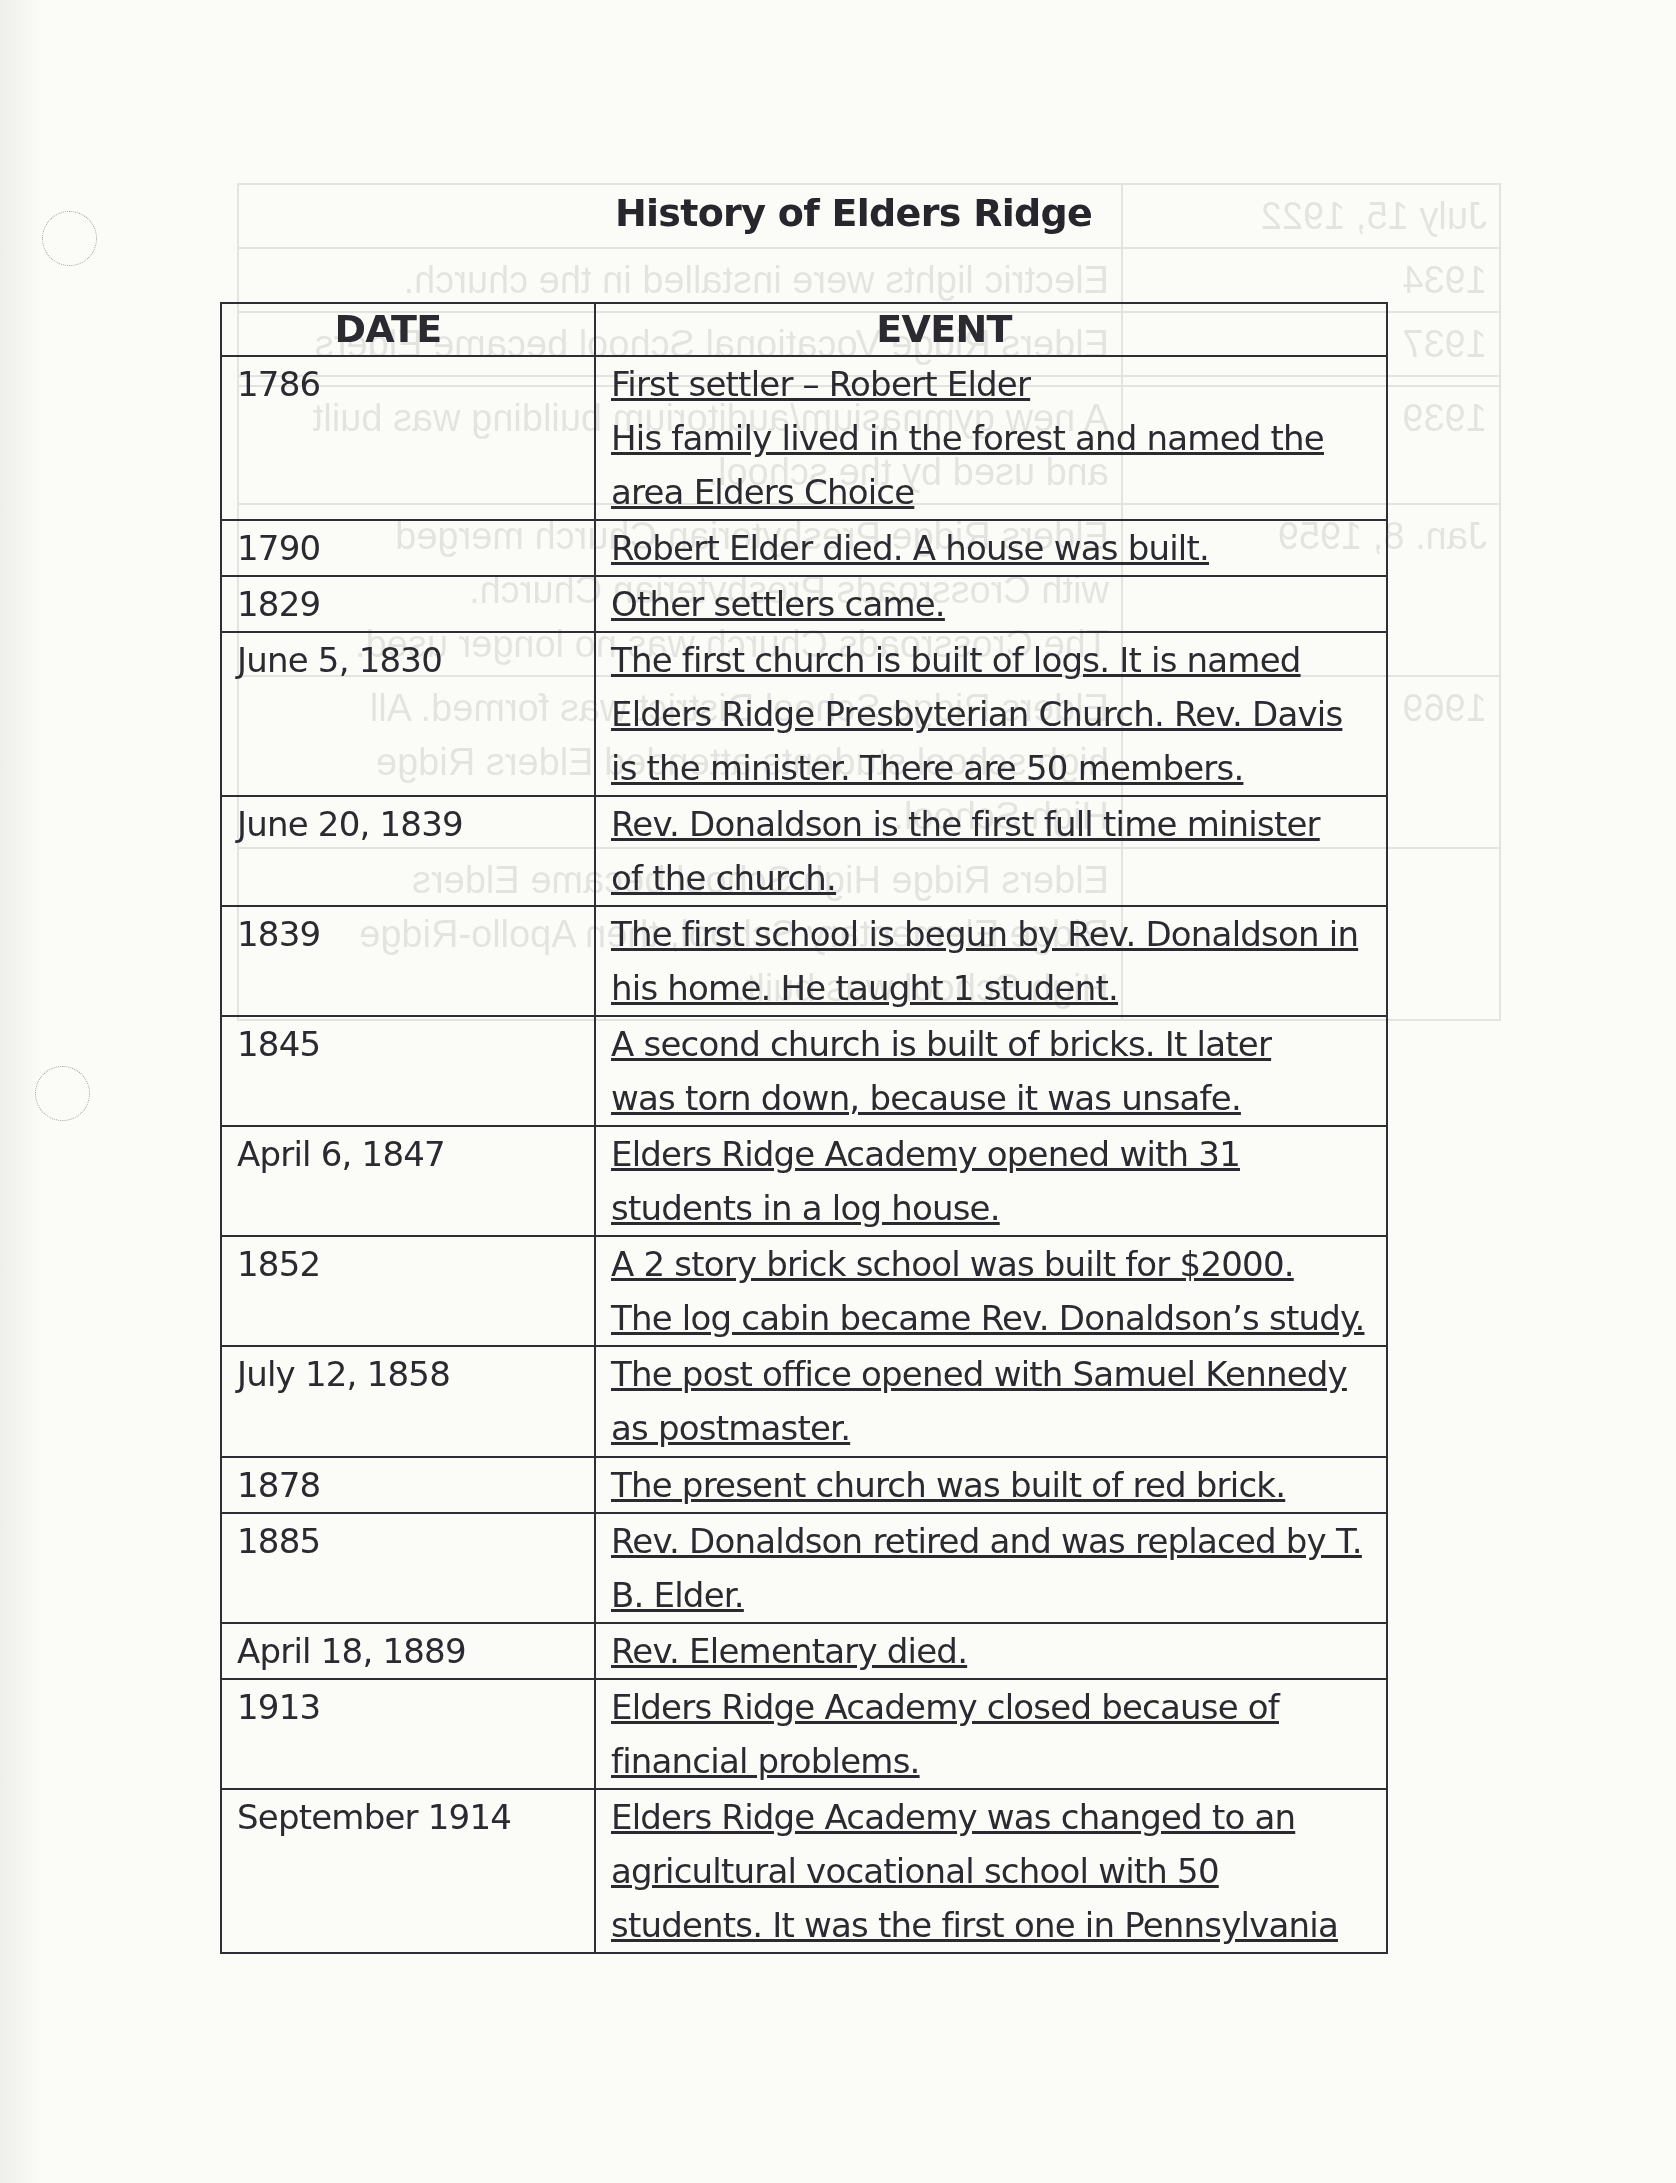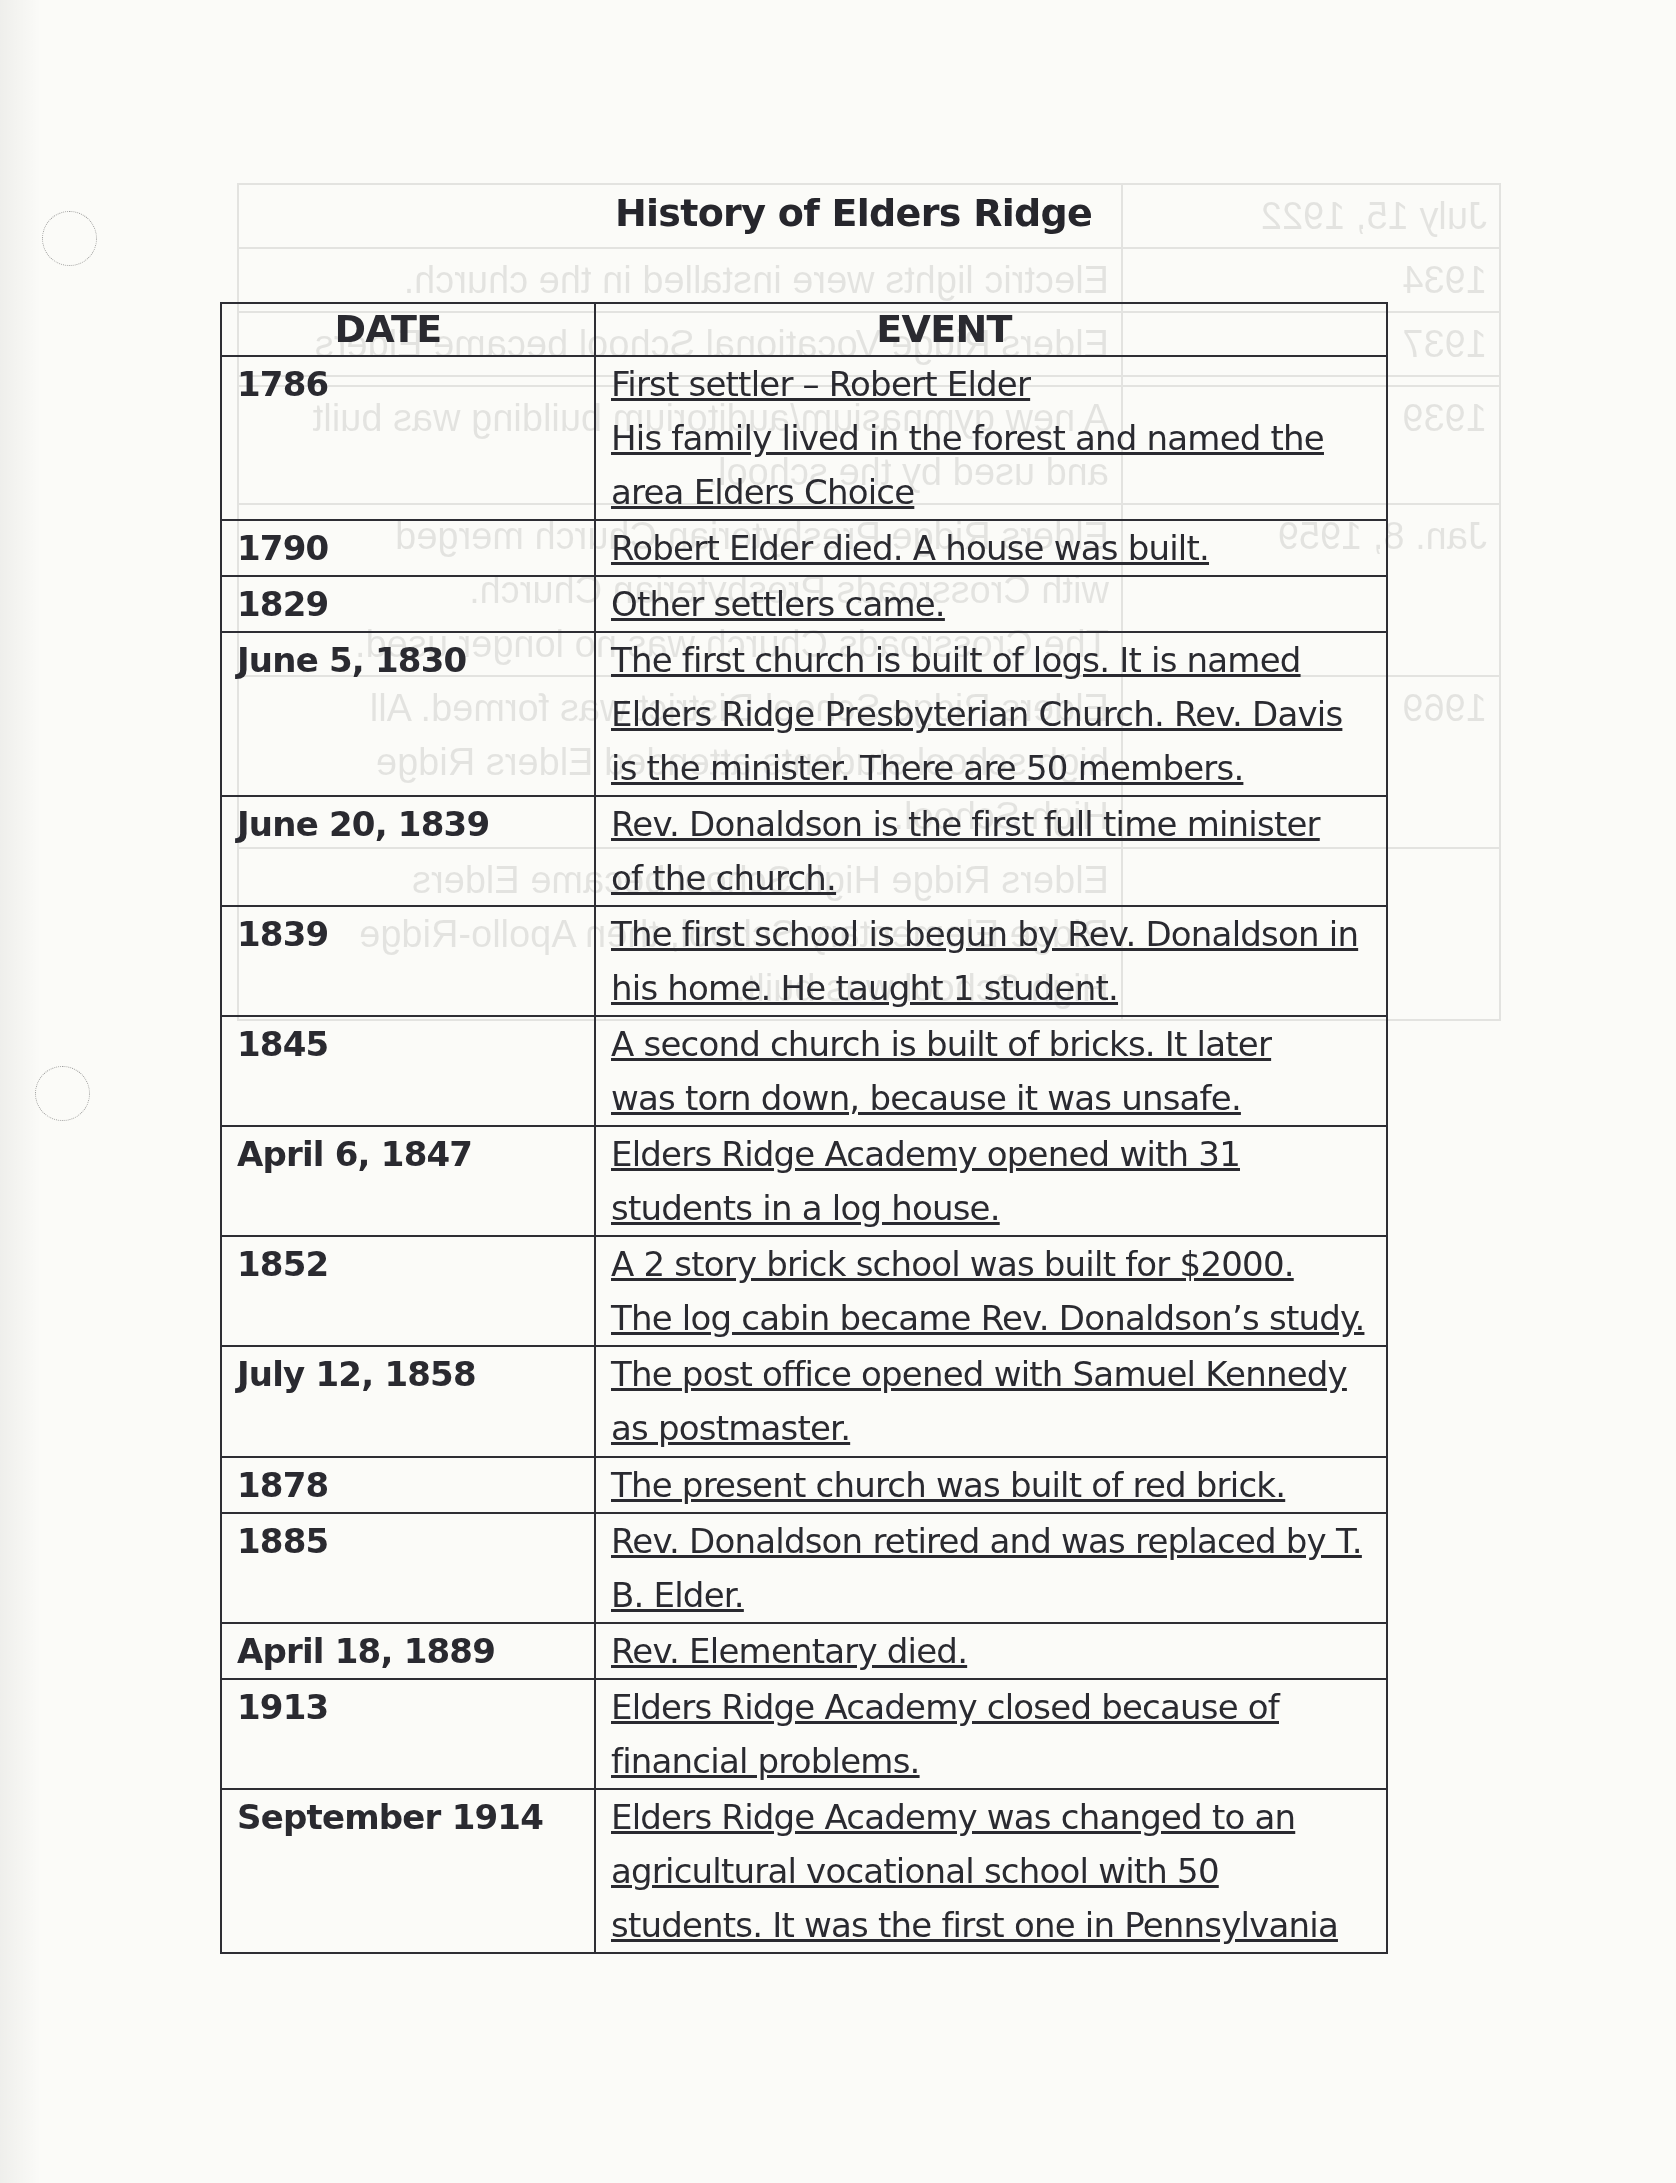--- a/index.html
+++ b/index.html
@@ -100,21 +100,21 @@
     line-height: 51px;
     padding: 0;
     text-align: center;
     letter-spacing: -0.7px;
   }
   .history-table th.col-date { width: 372px; }
   .history-table th.col-date span { position: relative; left: -20px; }
   .history-table th.col-event span { position: relative; left: -47px; }
   .history-table td.date-cell {
     padding: 0 5px 0 15px;
-    font-weight: bold;
+    font-weight: normal;
   }
   .history-table td.event-cell {
     padding: 0 0 0 15px;
     white-space: pre-line;
     text-decoration: underline;
   }
 </style>
 </head>
 <body>
 

